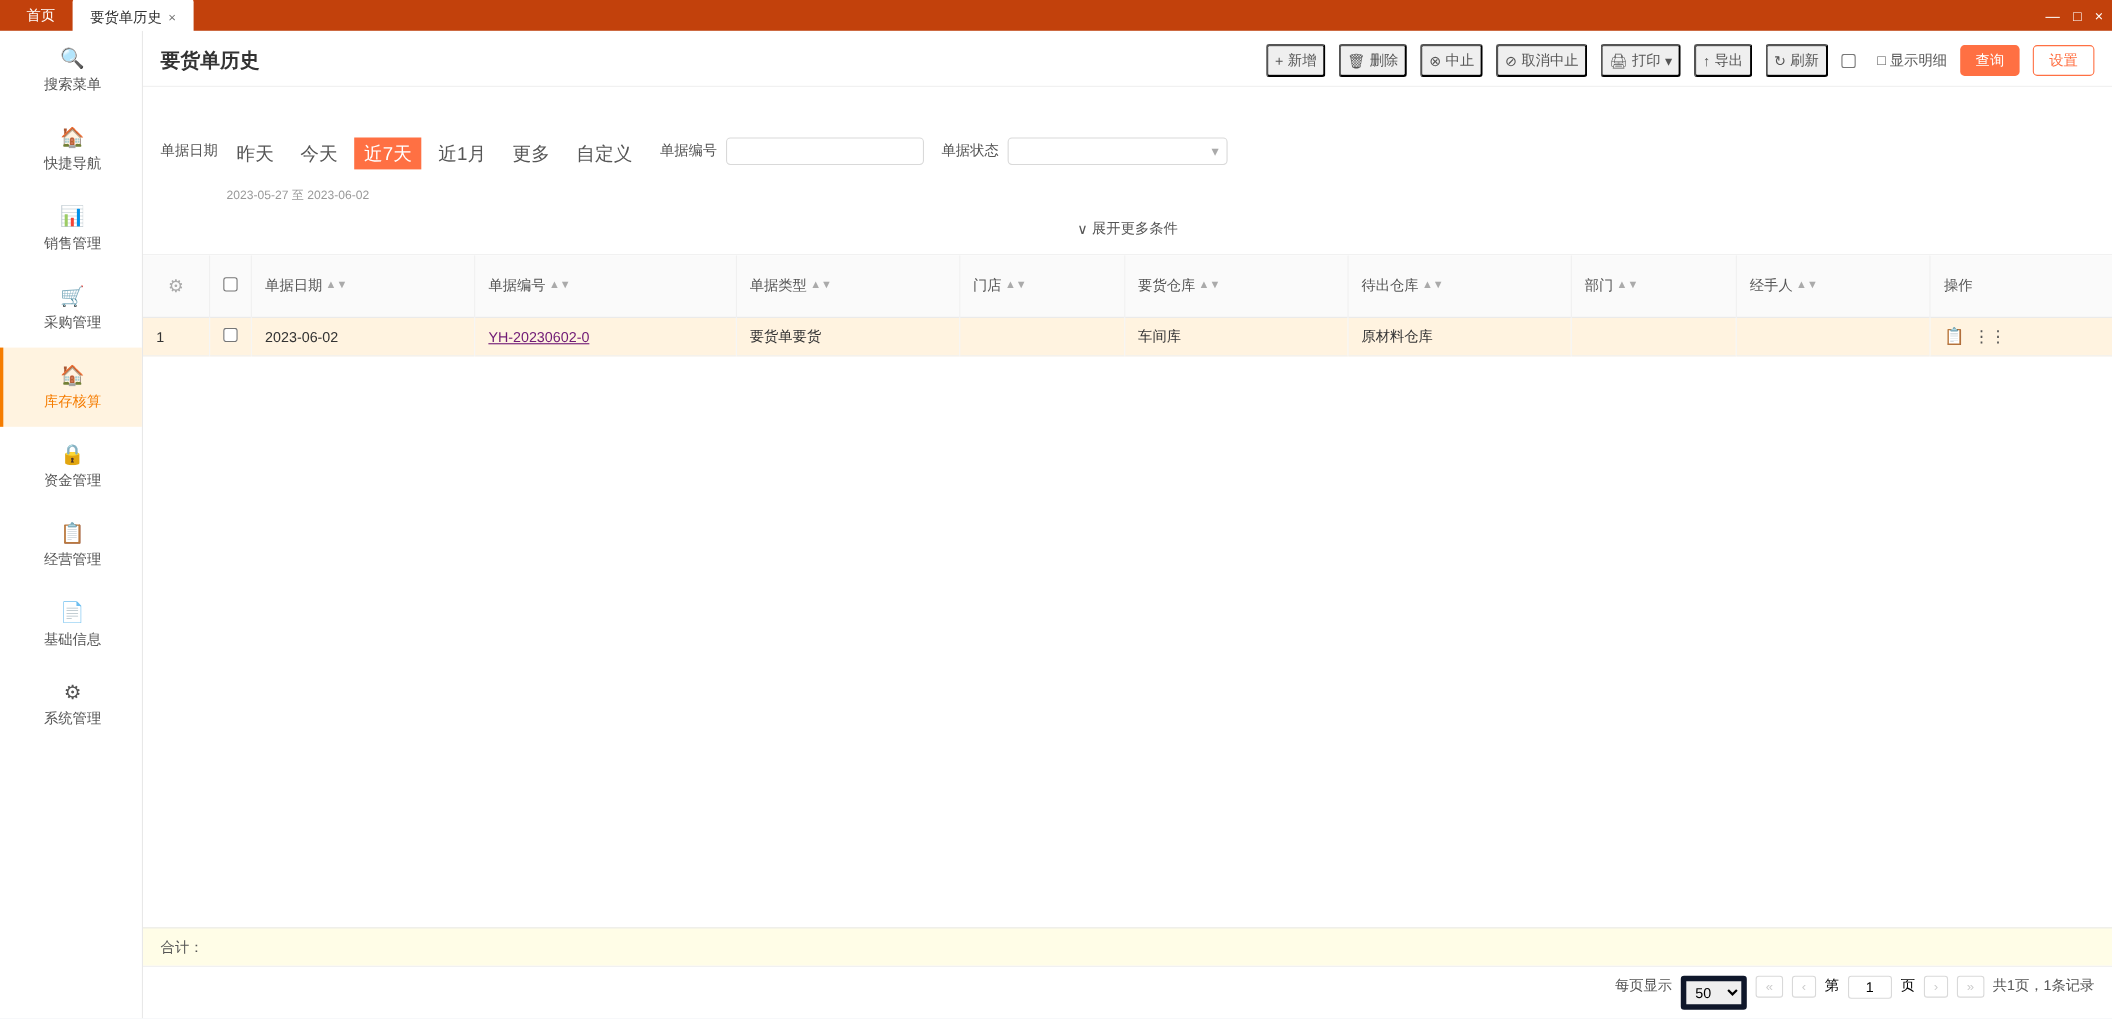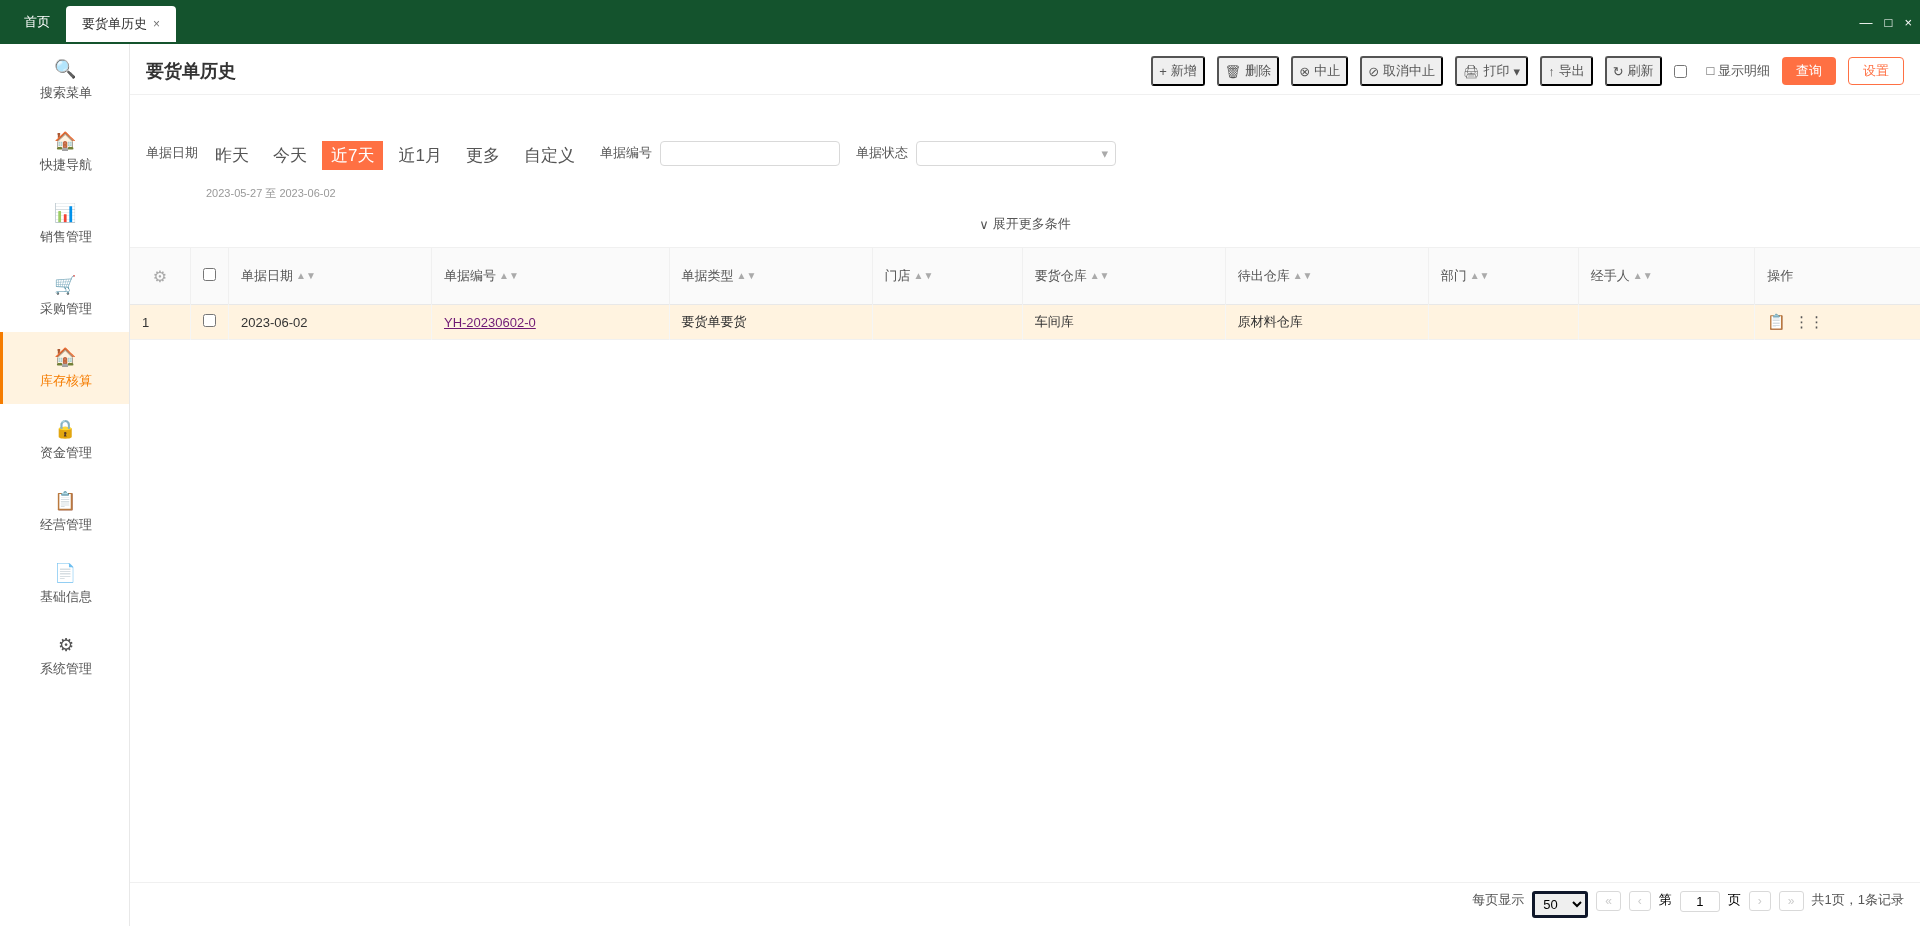--- a/index.html
+++ b/index.html
@@ -1,21 +1,21 @@
 <!DOCTYPE html>
 <html><head>
   <meta charset="utf-8">
   <style>
     * { box-sizing: border-box; margin: 0; padding: 0; font-family: 'Microsoft YaHei', Arial, sans-serif; font-size: 13px; }
     body { display: flex; flex-direction: column; height: 926px; overflow: hidden; background: #f0f2f5; }
 
     
     .top-nav {
-      background: #14532d;
-      height: 44px;
+      background: #c2410c;
+      height: 28px;
       display: flex;
       align-items: center;
       padding: 0 8px;
       color: white;
       flex-shrink: 0;
     }
     .top-nav-tab {
       padding: 0 16px;
       height: 40px;
       display: flex;
@@ -274,21 +274,21 @@
       align-items: flex-start;
       justify-content: flex-end;
       padding: 8px 16px;
       border-top: 1px solid #f0f0f0;
       gap: 8px;
       flex-shrink: 0;
       background: white;
     }
     .page-size-label { color: #555; }
     .page-size-select {
-      border: 3px solid #0f172a;
+      border: 5px solid #0f172a;
       padding: 2px 4px;
       border-radius: 3px;
       font-size: 13px;
     }
     .page-nav-btn {
       padding: 2px 8px;
       border: 1px solid #d9d9d9;
       border-radius: 3px;
       background: white;
       cursor: pointer;
@@ -547,20 +547,23 @@
               <div class="row-actions">
                 <span class="row-action-btn">📋</span>
                 <span class="row-action-btn">⋮⋮</span>
               </div>
             </td>
           </tr>
         </tbody>
       </table>
     </div>
 
+    <div class="table-footer">
+      <span>合计：</span>
+    </div>
 
     <div class="pagination">
       <span class="page-size-label">每页显示</span>
       <select class="page-size-select">
         <option value="10">10</option>
         <option value="20">20</option>
         <option value="50" selected="">50</option>
         <option value="100">100</option>
       </select>
       <button class="page-nav-btn disabled">«</button>

